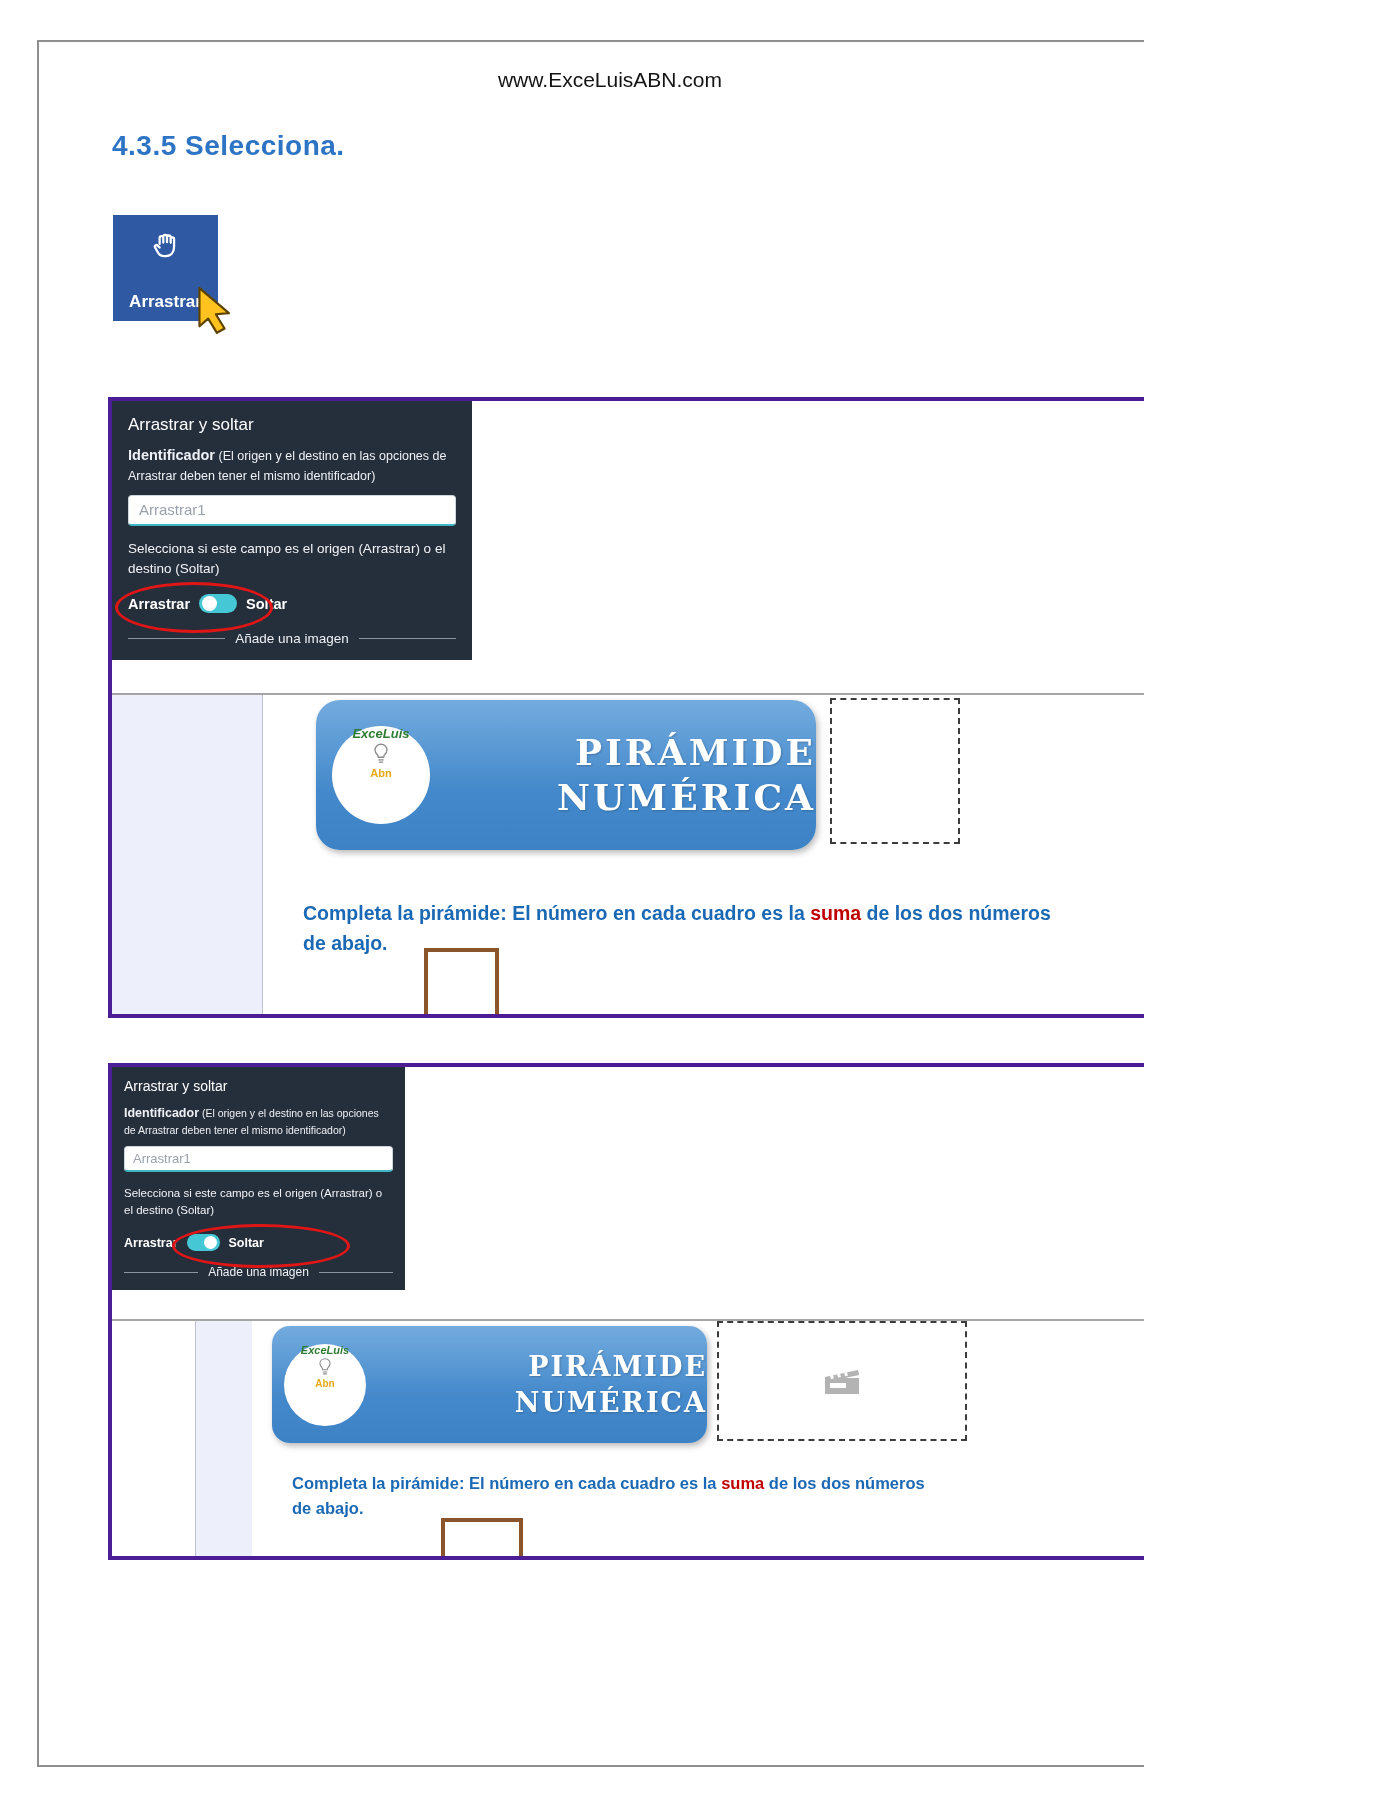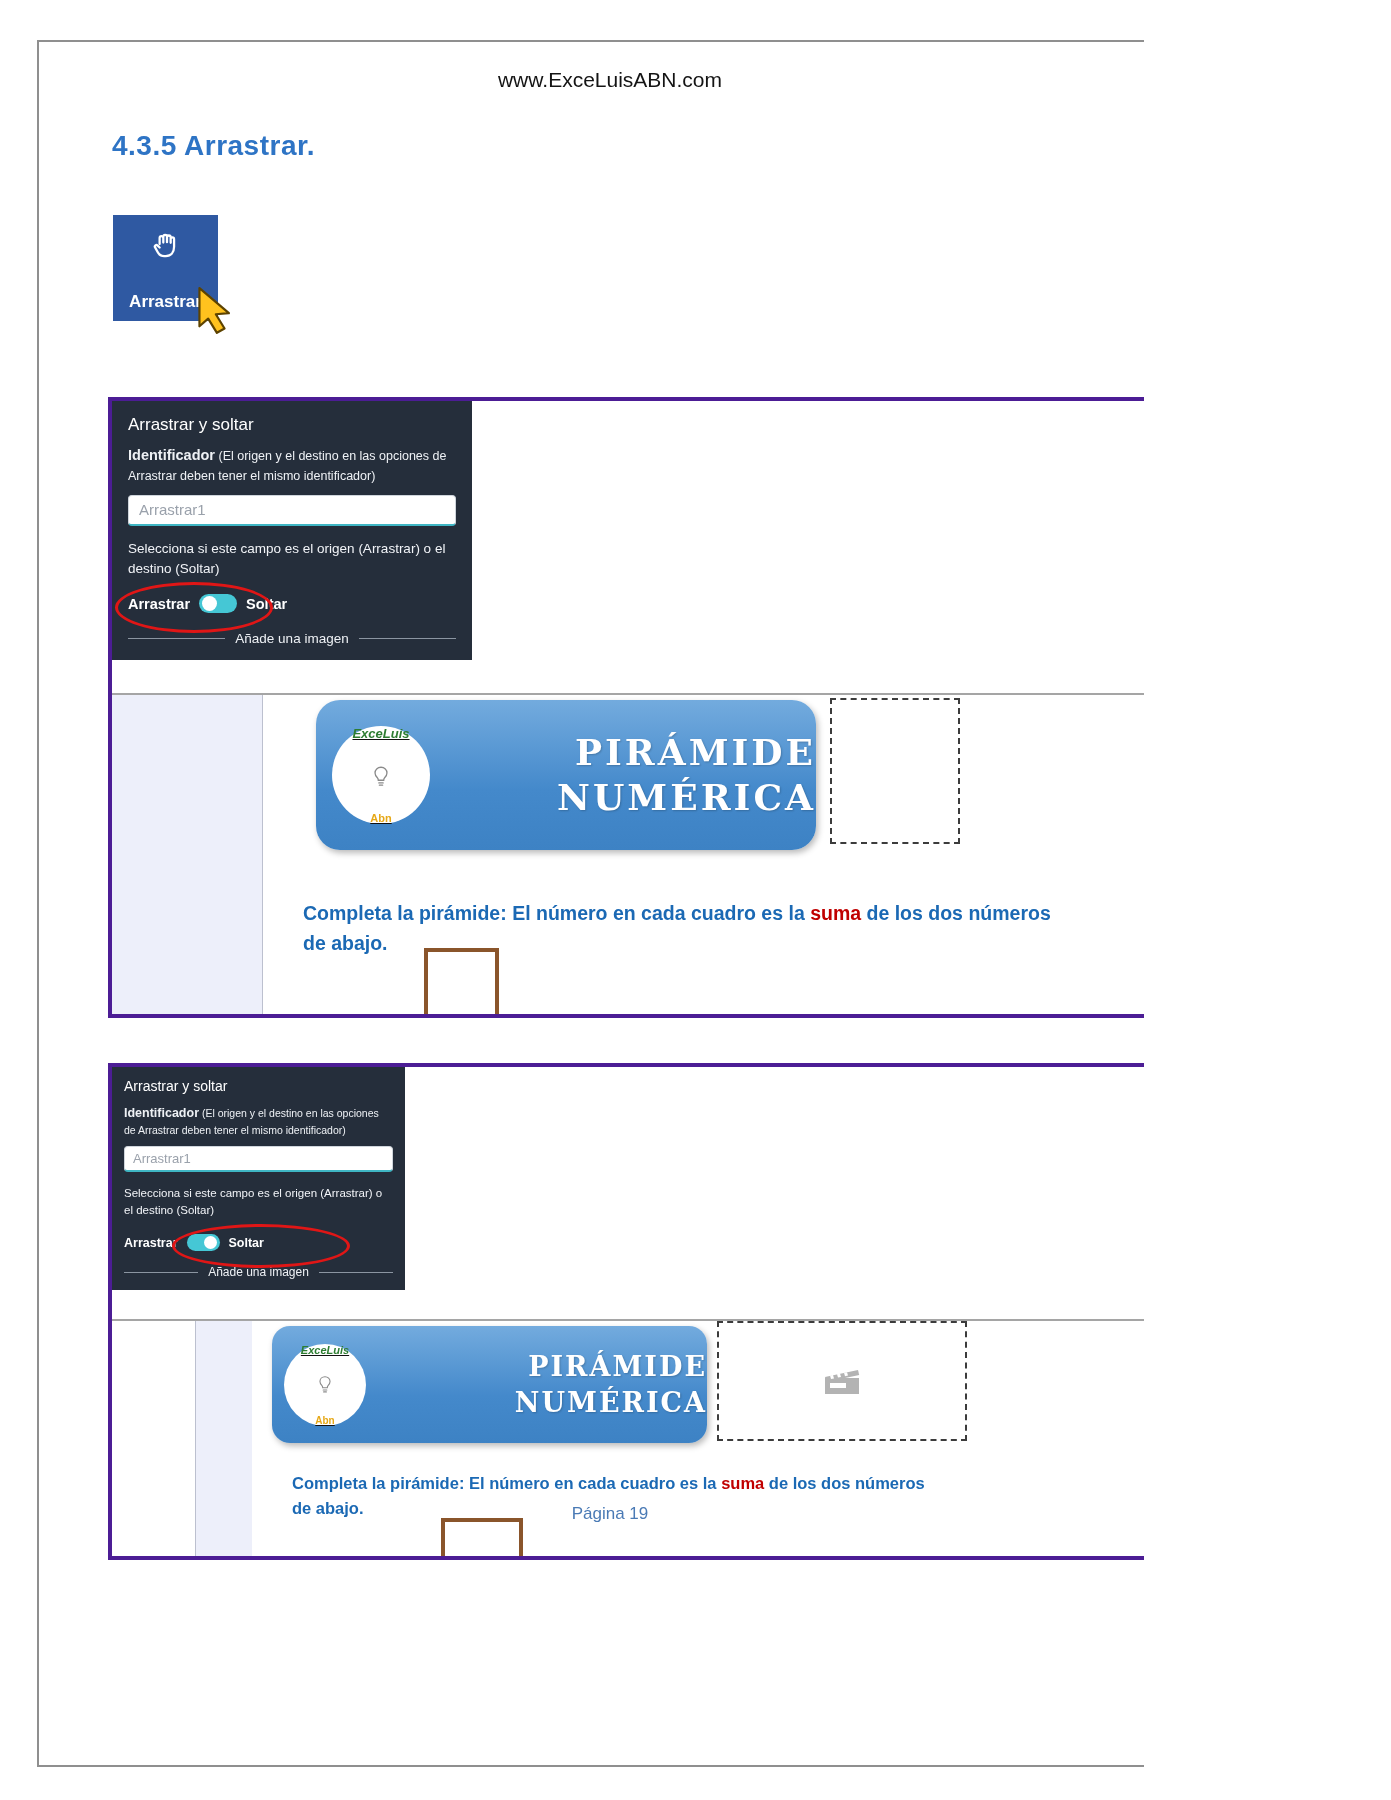--- a/index.html
+++ b/index.html
@@ -72,21 +72,21 @@
   .s1 .lav{left:0;top:35px;width:150px;border-right:1px solid #bcc0cf;}
   .s2 .lav{left:83px;top:31px;width:56px;border-left:1px solid #bcc0cf;}
   .main{position:absolute;bottom:0;right:0;overflow:hidden;background:#fff;}
   .s1 .main{left:151px;top:35px;}
   .s2 .main{left:140px;top:31px;}
 
   .banner{position:absolute;background:linear-gradient(180deg,#73abde 0%,#4489cb 60%,#3d82c4 100%);
           box-shadow:2px 3px 6px rgba(0,0,0,.28);display:flex;align-items:center;}
   .m1 .banner{left:53px;top:5px;width:500px;height:150px;border-radius:24px;}
   .m2 .banner{left:20px;top:5px;width:435px;height:117px;border-radius:18px;}
-  .logo{background:#fff;border-radius:50%;display:flex;flex-direction:column;align-items:center;justify-content:space-between;flex-shrink:0;text-decoration:underline;}
+  .logo{background:#fff;border-radius:50%;display:flex;flex-direction:column;align-items:center;justify-content:flex-start;flex-shrink:0;}
   .m1 .logo{width:98px;height:98px;margin-left:16px;}
   .m2 .logo{width:82px;height:82px;margin-left:12px;}
   .logo-top{color:#2e7d32;font-weight:bold;font-style:italic;}
   .m1 .logo-top{font-size:13px;}
   .m2 .logo-top{font-size:11px;}
   .logo-bottom{color:#e6a817;font-weight:bold;}
   .m1 .logo-bottom{font-size:11px;}
   .m2 .logo-bottom{font-size:10px;}
   .banner-title{flex:1;text-align:right;color:#fff;font-family:"DejaVu Serif",serif;font-weight:bold;
                 text-shadow:1px 1px 2px rgba(0,0,0,.2);}
@@ -144,21 +144,21 @@
   .stick-bundle .band{position:absolute;left:-1px;top:10px;width:9px;height:5px;background:#b03040;border-radius:2px;}
   .stick-thin{width:2px;height:24px;background:#9aa4b8;margin-left:4px;}
   .mc-word{font-style:italic;font-size:13px;font-family:"DejaVu Serif",serif;margin-top:auto;margin-bottom:4px;}
 </style>
 </head>
 <body>
 
 <div class="page">
   <div class="frame"></div>
   <div class="hdr">www.ExceLuisABN.com</div>
-  <h1 class="sec-title">4.3.5 Arrastrar.</h1>
+  <h1 class="sec-title">4.3.5 Selecciona.</h1>
 
   <div class="tile">
     <svg width="34" height="34" viewBox="0 0 24 24">
       <path d="M7.5 12V7.8a1.3 1.3 0 0 1 2.6 0V11 M10.1 10.5V6.8a1.3 1.3 0 0 1 2.6 0V10.5 M12.7 10.7V7.3a1.3 1.3 0 0 1 2.6 0V11 M15.3 11.2V8.6a1.2 1.2 0 0 1 2.4 0V14c0 3.8-2.2 6.5-5.8 6.5h-1.2c-2.3 0-3.6-.9-4.6-2.8l-1.9-3.5c-.5-.9.9-2 1.7-1.2l1.6 1.5" fill="none" stroke="#fff" stroke-width="1.6" stroke-linecap="round" stroke-linejoin="round"></path>
     </svg>
     <span class="tile-label">Arrastrar</span>
   </div>
   <svg class="cursor cur-tile" width="44" height="48" viewBox="0 0 40 44">
     <path d="M3 1 L30 24 L18 25 L26 38 L19 42 L11 29 L3 36 Z" fill="#ffc21e" stroke="#5d4300" stroke-width="2" stroke-linejoin="round"></path>
   </svg>
@@ -355,14 +355,13 @@
                 </div>
                 <i class="stick-thin"></i>
               </div>
               <div class="mc-word" style="color: rgb(58, 58, 58);">once</div>
             </div>
           </div>
       </div>
     </div>
   </div>
 
-  <div class="footer">Página 19</div>
 </div>
 
 </body></html>

